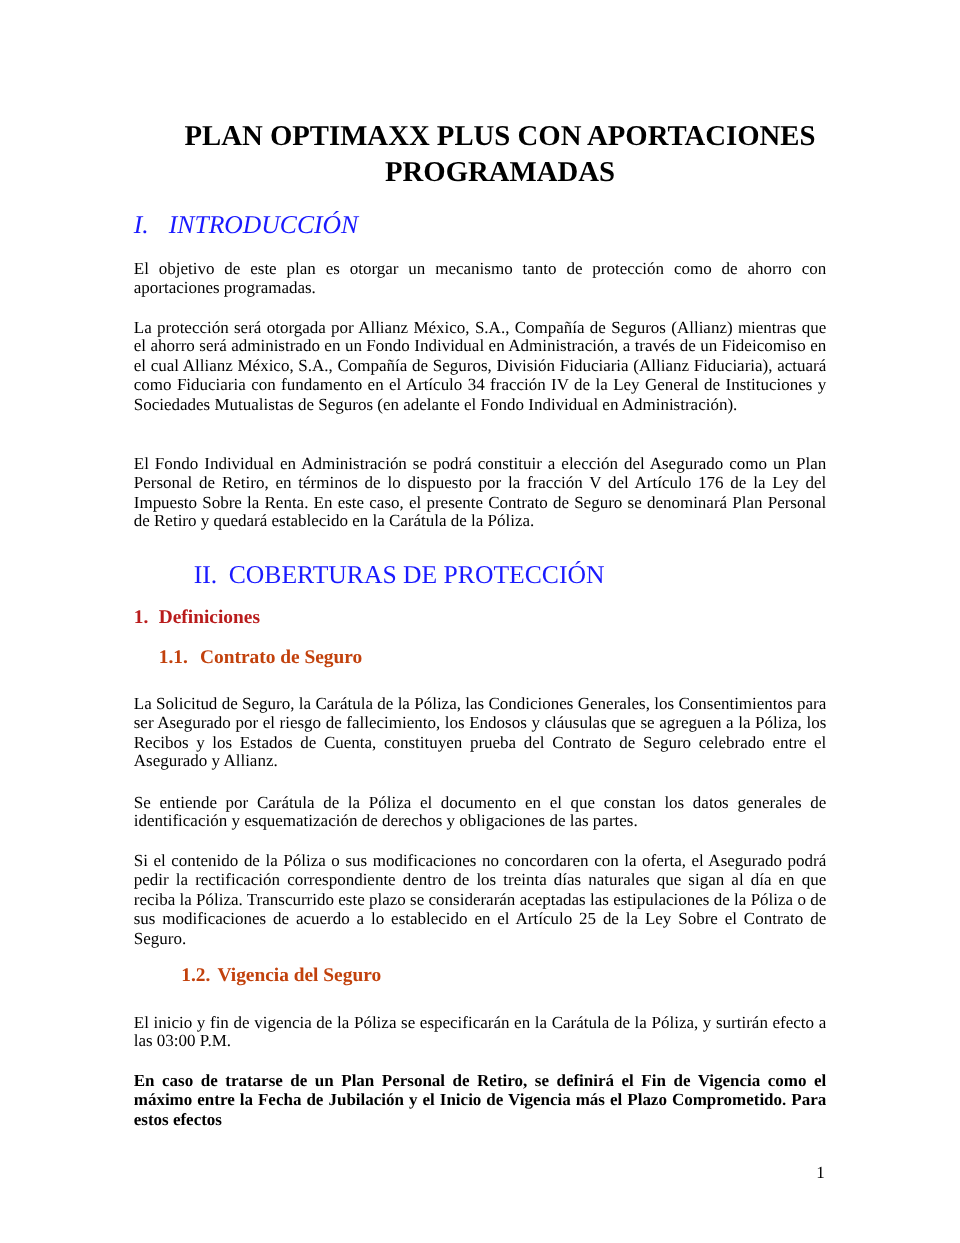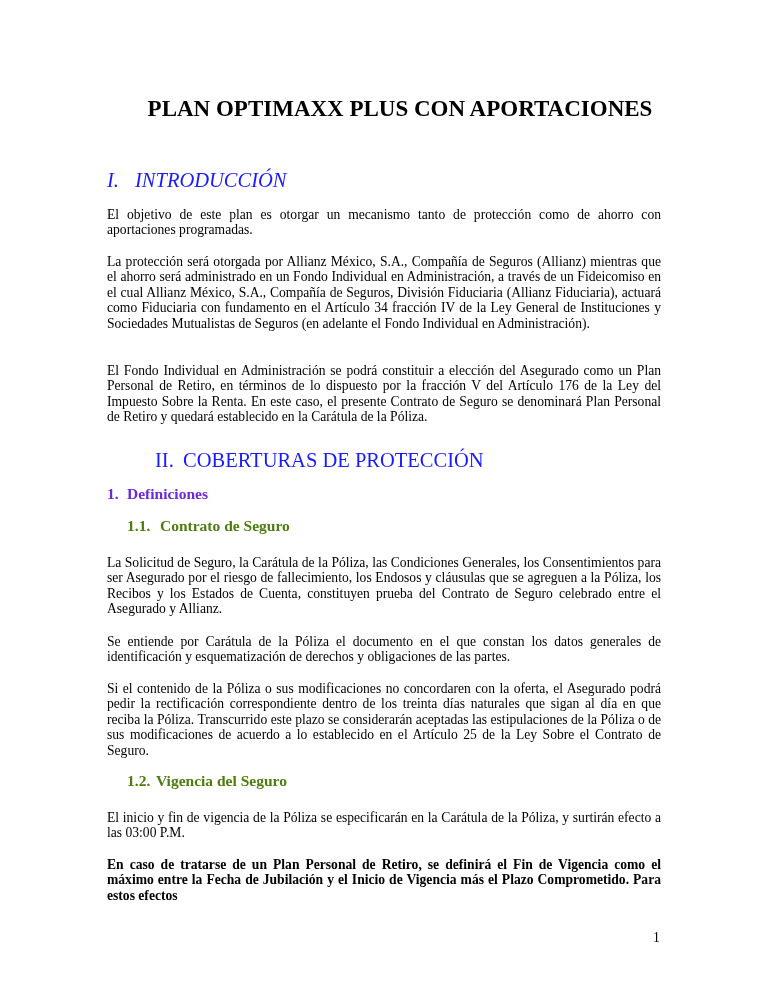--- a/index.html
+++ b/index.html
@@ -3,36 +3,37 @@
 <meta charset="utf-8">
 <style>
   html, body { margin: 0; padding: 0; background: #ffffff; }
   body { width: 768px; height: 994px; position: relative; overflow: hidden;
          font-family: "Liberation Serif", serif; color: #000; }
   .page { position: absolute; left: 0; top: 0; width: 768px; height: 826px; }
   .title { position: absolute; left: 100px; width: 600px; top: 94px; text-align: center;
            font-weight: bold; font-size: 23px; line-height: 29px; margin: 0; }
   .h1 { position: absolute; left: 107px; font-size: 20.5px; color: #1a1aff; margin: 0; line-height: 24px; font-weight: normal; }
   .h1 .num { display: inline-block; width: 28px; }
-  .h2 { position: absolute; left: 107px; font-size: 15.5px; color: #6d28d9; font-weight: bold; margin: 0; line-height: 20px; }
+  .h2 { position: absolute; left: 107px; font-size: 15.5px; color: #b91c1c; font-weight: bold; margin: 0; line-height: 20px; }
   .h2 .num { display: inline-block; width: 20px; }
-  .h3 { position: absolute; left: 127px; font-size: 15.5px; color: #4d7c0f; font-weight: bold; margin: 0; line-height: 20px; }
+  .h3 { position: absolute; left: 127px; font-size: 15.5px; color: #c2410c; font-weight: bold; margin: 0; line-height: 20px; }
   .h3 .num { display: inline-block; width: 33px; }
   .h3.tight .num { width: 29px; }
   .p { position: absolute; left: 107px; width: 554px; font-size: 13.6px; line-height: 15.4px;
        text-align: justify; margin: 0; }
   .pagenum { position: absolute; left: 653px; top: 930px; font-size: 13.6px; }
 </style>
 </head>
 <body>
 
 <div class="page">
 
   <h1 class="title">
     <span>PLAN OPTIMAXX PLUS CON APORTACIONES</span><br>
+    <span>PROGRAMADAS</span>
   </h1>
 
   <h2 class="h1" style="top:168px;font-style:italic;">
     <span class="num">I.</span><span>INTRODUCCIÓN</span>
   </h2>
 
   <p class="p" style="top:207px;font-family:Liberation Serif, serif;">El objetivo de este plan es otorgar un mecanismo tanto de protección como de ahorro con aportaciones programadas.</p>
   <p class="p" style="top:254px;">La protección será otorgada por Allianz México, S.A., Compañía de Seguros (Allianz) mientras que el ahorro será administrado en un Fondo Individual en Administración, a través de un Fideicomiso en el cual Allianz México, S.A., Compañía de Seguros, División Fiduciaria (Allianz Fiduciaria), actuará como Fiduciaria con fundamento en el Artículo 34 fracción IV de la Ley General de Instituciones y Sociedades Mutualistas de Seguros (en adelante el Fondo Individual en Administración).</p>
   <p class="p" style="top:363px;">El Fondo Individual en Administración se podrá constituir a elección del Asegurado como un Plan Personal de Retiro, en términos de lo dispuesto por la fracción V del Artículo 176 de la Ley del Impuesto Sobre la Renta. En este caso, el presente Contrato de Seguro se denominará Plan Personal de Retiro y quedará establecido en la Carátula de la Póliza.</p>
 
@@ -45,21 +46,21 @@
   </h3>
 
   <h4 class="h3" style="top:516px;">
     <span class="num">1.1.</span><span>Contrato de Seguro</span>
   </h4>
 
   <p class="p" style="top:555px;">La Solicitud de Seguro, la Carátula de la Póliza, las Condiciones Generales, los Consentimientos para ser Asegurado por el riesgo de fallecimiento, los Endosos y cláusulas que se agreguen a la Póliza, los Recibos y los Estados de Cuenta, constituyen prueba del Contrato de Seguro celebrado entre el Asegurado y Allianz.</p>
   <p class="p" style="top:634px;">Se entiende por Carátula de la Póliza el documento en el que constan los datos generales de identificación y esquematización de derechos y obligaciones de las partes.</p>
   <p class="p" style="top:681px;">Si el contenido de la Póliza o sus modificaciones no concordaren con la oferta, el Asegurado podrá pedir la rectificación correspondiente dentro de los treinta días naturales que sigan al día en que reciba la Póliza. Transcurrido este plazo se considerarán aceptadas las estipulaciones de la Póliza o de sus modificaciones de acuerdo a lo establecido en el Artículo 25 de la Ley Sobre el Contrato de Seguro.</p>
 
-  <h4 class="h3 tight" style="top:771px;">
+  <h4 class="h3 tight" style="top:771px;margin-left:18px;">
     <span class="num">1.2.</span><span>Vigencia del Seguro</span>
   </h4>
 
   <p class="p" style="top:810px;">El inicio y fin de vigencia  de la Póliza se especificarán en la Carátula de la Póliza, y surtirán efecto a las 03:00 P.M.</p>
   <p class="p" style="top:857px;font-weight:bold;">En caso de tratarse de un Plan Personal de Retiro, se definirá el Fin de Vigencia como el máximo entre la Fecha de Jubilación y el Inicio de Vigencia más el Plazo Comprometido. Para estos efectos</p>
 
   <div class="pagenum">1</div>
 </div>
 
 </body></html>

